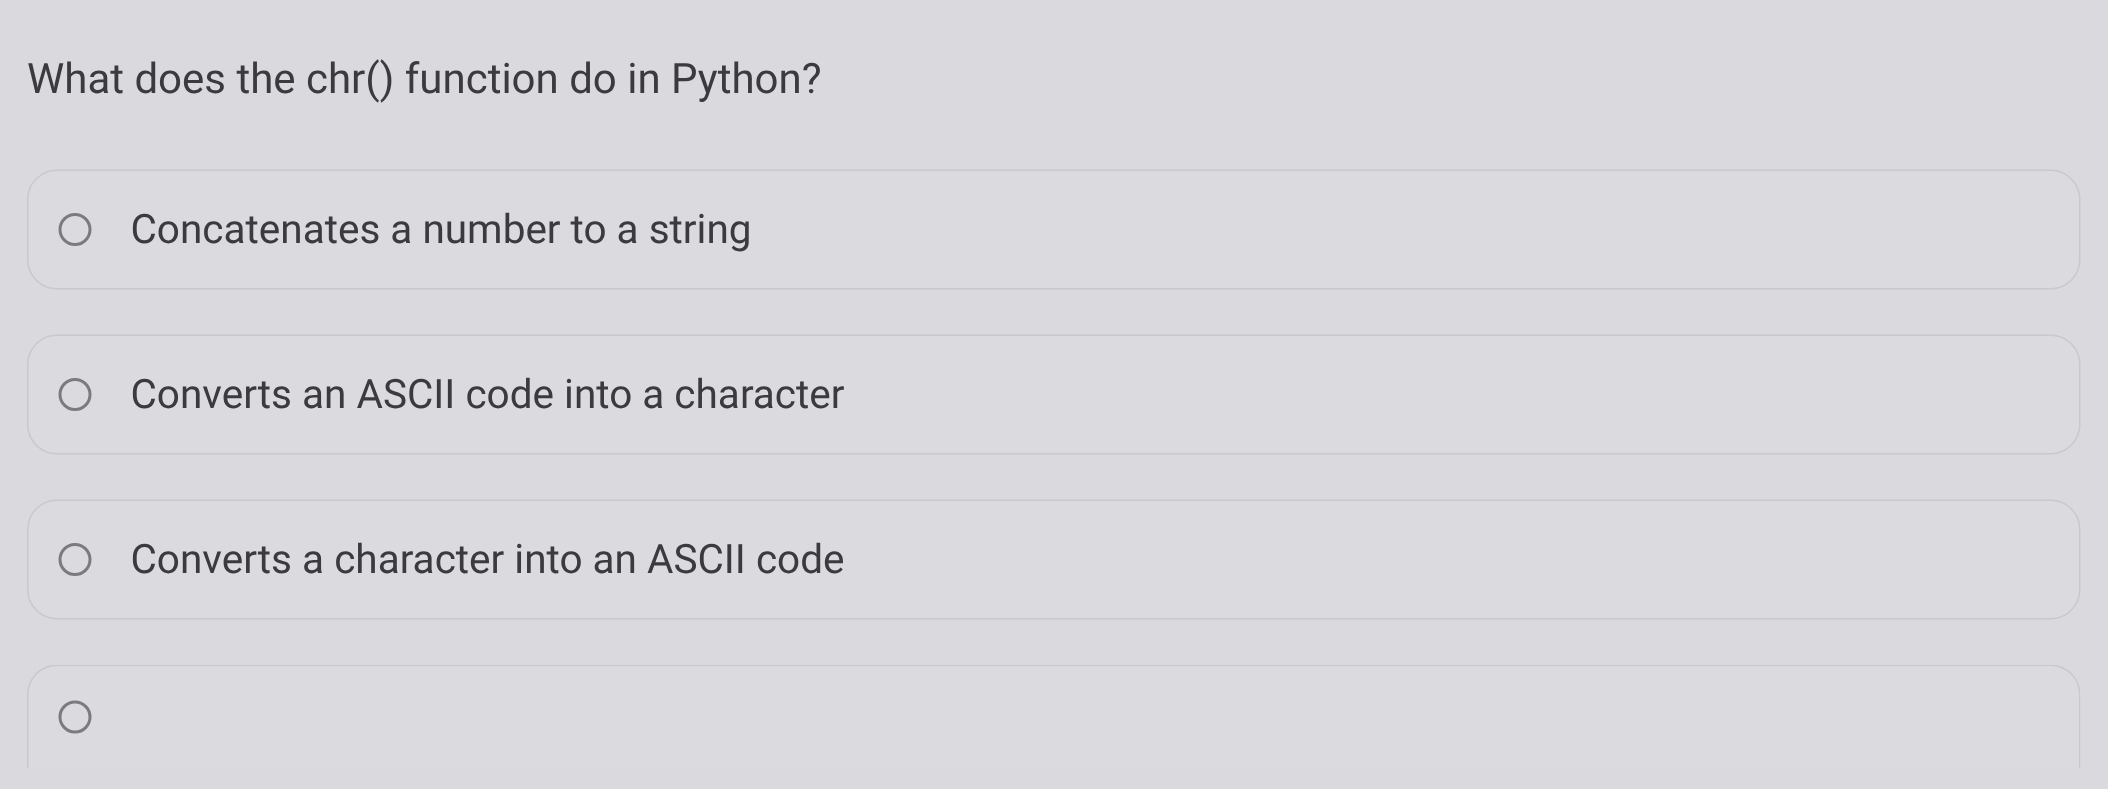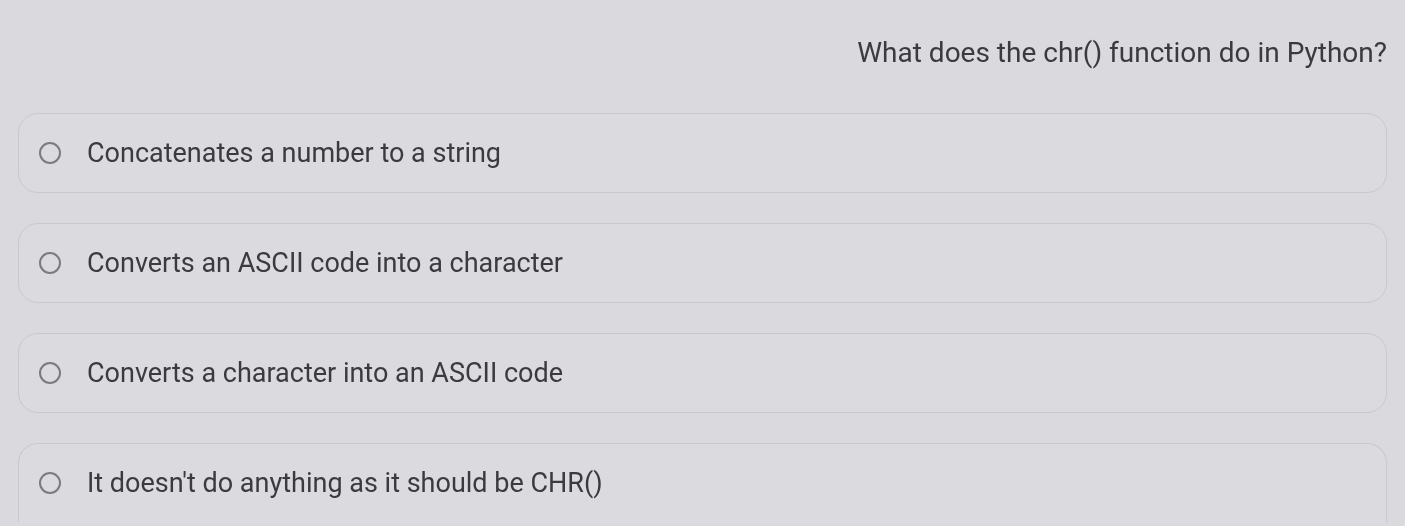--- a/index.html
+++ b/index.html
@@ -1,15 +1,15 @@
 <!DOCTYPE html>
 <html><head>
   <meta charset="utf-8">
   <style>
-    * { margin: 0; padding: 0; box-sizing: border-box; text-align: right; }
+    * { margin: 0; padding: 0; box-sizing: border-box; }
     body {
       width: 1405px;
       height: 526px;
       background: #d9d9de;
       font-family: -apple-system, BlinkMacSystemFont, "Segoe UI", Roboto, Helvetica, Arial, sans-serif;
       color: #3a3a3f;
       padding: 18px 18px 0 18px;
       overflow: hidden;
     }
     .question {
@@ -66,15 +66,14 @@
   <div class="option">
     <span class="radio"></span>
     <span class="option-label">Converts an ASCII code into a character</span>
   </div>
   <div class="option">
     <span class="radio"></span>
     <span class="option-label">Converts a character into an ASCII code</span>
   </div>
   <div class="option">
     <span class="radio"></span>
-    <span class="option-label">It doesn't do anything as it should be CHR()</span>
   </div>
 </div>
 
 </body></html>

